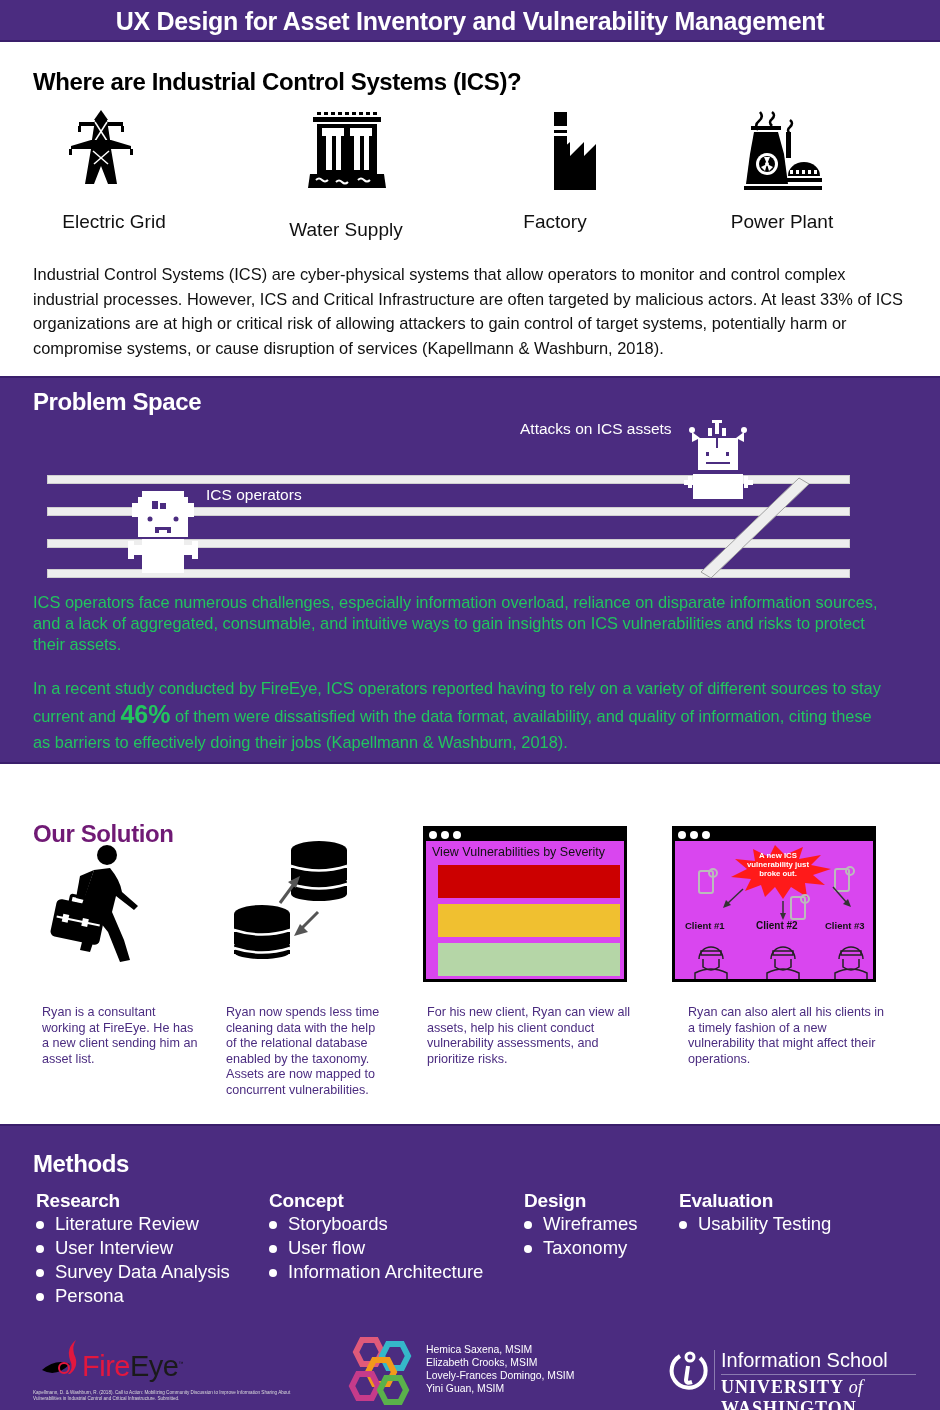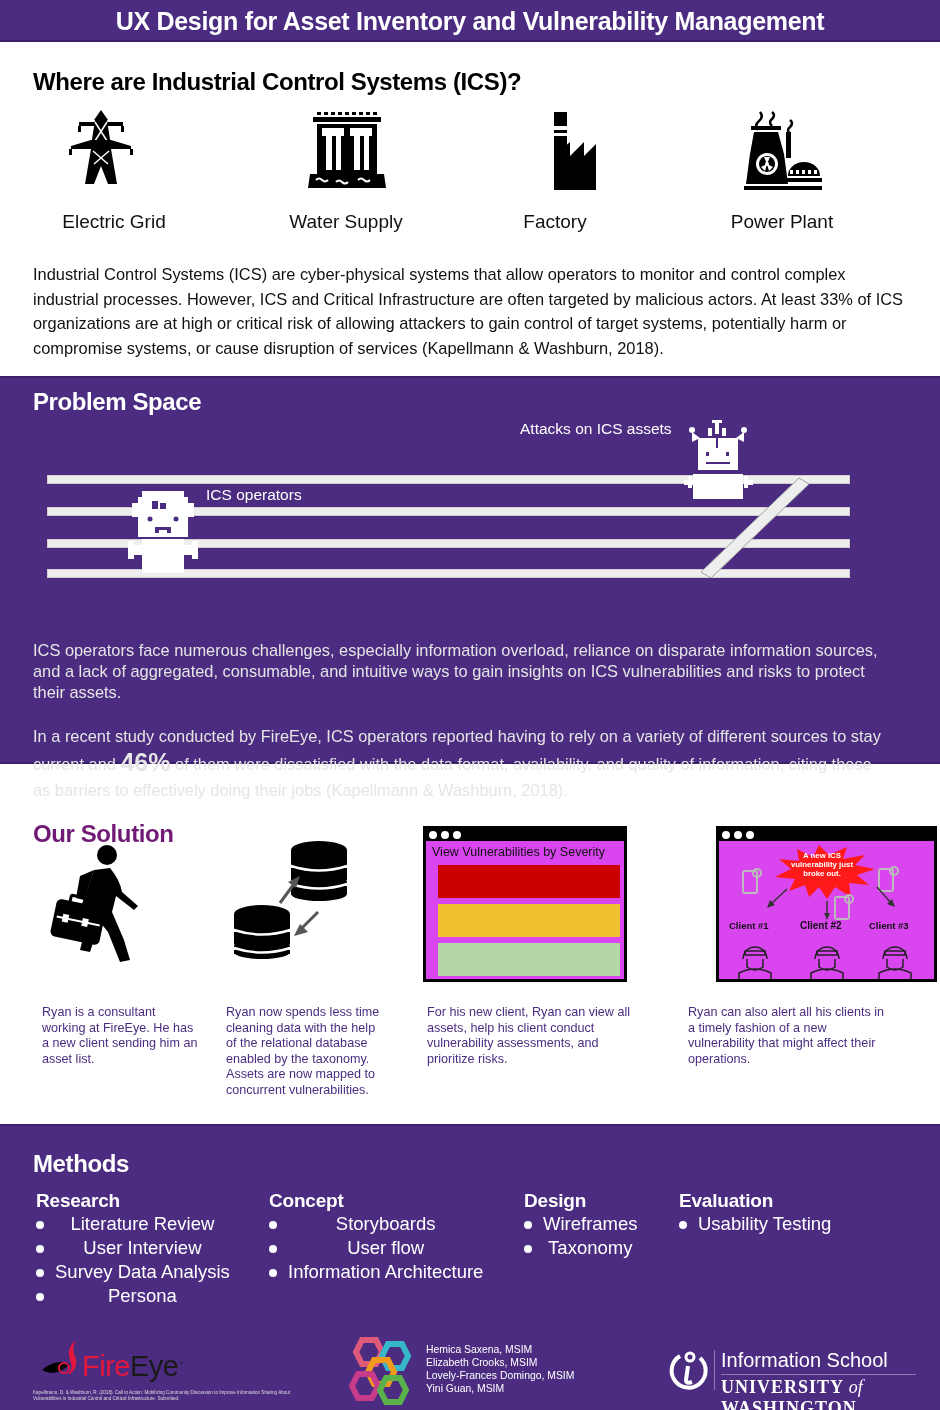--- a/index.html
+++ b/index.html
@@ -19,21 +19,21 @@
   .icon-col svg { display: block; margin: 0 auto; }
   .icon-label { position: absolute; top: 211px; font-size: 19px; color: #111; width: 200px; text-align: center; }
   .ics-para { position: absolute; left: 33px; top: 262px; width: 880px; font-size: 16.4px; line-height: 24.5px; color: #111; }
 
   
   .problem { position: absolute; left: 0; top: 376px; width: 940px; height: 388px; border-top: 2px solid #3a1f6b; border-bottom: 2px solid #3a1f6b; }
   .problem .sec-title { left: 33px; top: 10px; color: #fff; }
   .track { position: absolute; left: 47px; width: 803px; height: 9px; background: #eeeeee; border: 1px solid #d0d0d0; }
   .lbl-attacks { position: absolute; left: 520px; top: 42px; font-size: 15.5px; color: #fff; }
   .lbl-operators { position: absolute; left: 206px; top: 108px; font-size: 15.5px; color: #fff; }
-  .prob-para { position: absolute; left: 33px; width: 860px; font-size: 16.4px; line-height: 21px; color: #e5e5e5; margin-top: 48px; }
+  .prob-para { position: absolute; left: 33px; width: 860px; font-size: 16.4px; line-height: 21px; color: #22c55e; }
   .prob-para.p1 { top: 214px; }
   .prob-para.p2 { top: 297px; line-height: 26px; }
   .big-stat { font-size: 25px; font-weight: bold; vertical-align: -1px; }
 
   
   .sol-title { left: 33px; top: 820px; color: #701a75; }
   .sol-img { position: absolute; }
   .sol-text { position: absolute; top: 1005px; font-size: 12.6px; line-height: 15.5px; color: #4b2c80; }
 
   .window { position: absolute; border: 3px solid #000; background: #d946ef; }
@@ -41,21 +41,21 @@
   .window .dot { position: absolute; top: 2px; width: 8px; height: 8px; border-radius: 50%; background: #fff; }
   .sev-title { position: absolute; left: 6px; top: 16px; font-size: 12.5px; color: #111; }
   .sev-bar { position: absolute; left: 12px; width: 182px; height: 33px; }
 
   
   .methods { position: absolute; left: 0; top: 1124px; width: 940px; height: 286px; border-top: 2px solid #3a1f6b; }
   .methods .sec-title { left: 33px; top: 24px; color: #fff; }
   .mcol { position: absolute; top: 64px; }
   .mcol h3 { font-size: 19px; font-weight: bold; margin-left: 3px; margin-bottom: 0; letter-spacing: -0.2px; }
   .mcol ul { list-style: none; }
-  .mcol li { font-size: 18.5px; line-height: 24px; position: relative; padding-left: 22px; text-align: center; }
+  .mcol li { font-size: 18.5px; line-height: 24px; position: relative; padding-left: 22px; }
   .mcol li::before { content: ""; position: absolute; left: 3px; top: 9px; width: 8px; height: 8px; border-radius: 50%; background: #fff; }
 
   
   .fireeye { position: absolute; left: 40px; top: 1340px; }
   .fe-text { position: absolute; left: 82px; top: 1350px; font-size: 29px; letter-spacing: -0.5px; }
   .fe-fire { color: #e3173e; }
   .fe-eye { color: #1a1a1a; }
   .citation { position: absolute; left: 33px; top: 1390px; width: 260px; font-size: 4.6px; line-height: 5.6px; color: #ddd; }
   .team-logo { position: absolute; left: 348px; top: 1336px; }
   .team { position: absolute; left: 426px; top: 1343px; font-size: 10.4px; line-height: 13px; color: #fff; }
@@ -116,21 +116,21 @@
       <rect x="18" y="28" width="6" height="34"></rect>
         <rect x="28" y="28" width="5" height="34"></rect>
       <rect x="46" y="28" width="6" height="34"></rect>
         <rect x="56" y="28" width="5" height="34"></rect>
       <path d="M8,72 q3,-3 6,0 q3,3 6,0" stroke="#fff" stroke-width="2" fill="none"></path>
       <path d="M28,74 q3,-3 6,0 q3,3 6,0" stroke="#fff" stroke-width="2" fill="none"></path>
       <path d="M50,72 q3,-3 6,0 q3,3 6,0" stroke="#fff" stroke-width="2" fill="none"></path>
     </g>
   </svg>
 </div>
-<div class="icon-label" style="left:246px;">Water Supply</div>
+<div class="icon-label" style="left:246px;margin-top:8px;">Water Supply</div>
 
 <div class="icon-col" style="left:475px;">
   <svg width="82" height="82" viewBox="0 0 82 82">
     <g fill="#000">
       <rect x="42" y="4" width="13" height="14" transform="translate(-2,0)"></rect>
       <rect x="40" y="22" width="13" height="3"></rect>
       <rect x="40" y="28" width="13" height="54"></rect>
       <polygon points="40,82 40,48 56,34 56,48 70,34 70,48 84,34 84,82"></polygon>
     </g>
   </svg>
@@ -291,21 +291,21 @@
     <span class="dot" style="left:3px;"></span>
     <span class="dot" style="left:15px;"></span>
     <span class="dot" style="left:27px;"></span>
   </div>
   <div class="sev-title">View Vulnerabilities by Severity</div>
   <div class="sev-bar" style="top:36px;background:#cc0000;"></div>
   <div class="sev-bar" style="top:75px;background:#f0c030;"></div>
   <div class="sev-bar" style="top:114px;background:#b5d6a7;"></div>
 </div>
 
-<div class="window" style="left:716px;top:826px;width:221px;height:156px;">
+<div class="window" style="left:672px;top:826px;width:204px;height:156px;">
   <div class="bar">
     <span class="dot" style="left:3px;"></span>
     <span class="dot" style="left:15px;"></span>
     <span class="dot" style="left:27px;"></span>
   </div>
   <svg style="position:absolute;left:0;top:12px;" width="198" height="138" viewBox="0 0 198 138">
     <polygon points="100,4 110,14 128,6 124,18 146,14 136,24 156,28 138,34 150,44 130,42 132,56 116,46 108,58 100,46 90,56 86,44 70,50 76,38 56,36 72,28 60,18 80,20 78,8 94,16" fill="#ff1a1a"></polygon>
     <g fill="none" stroke="#bbb" stroke-width="2">
       <rect x="24" y="30" width="14" height="22" rx="2"></rect>
         <circle cx="38" cy="32" r="4"></circle>

